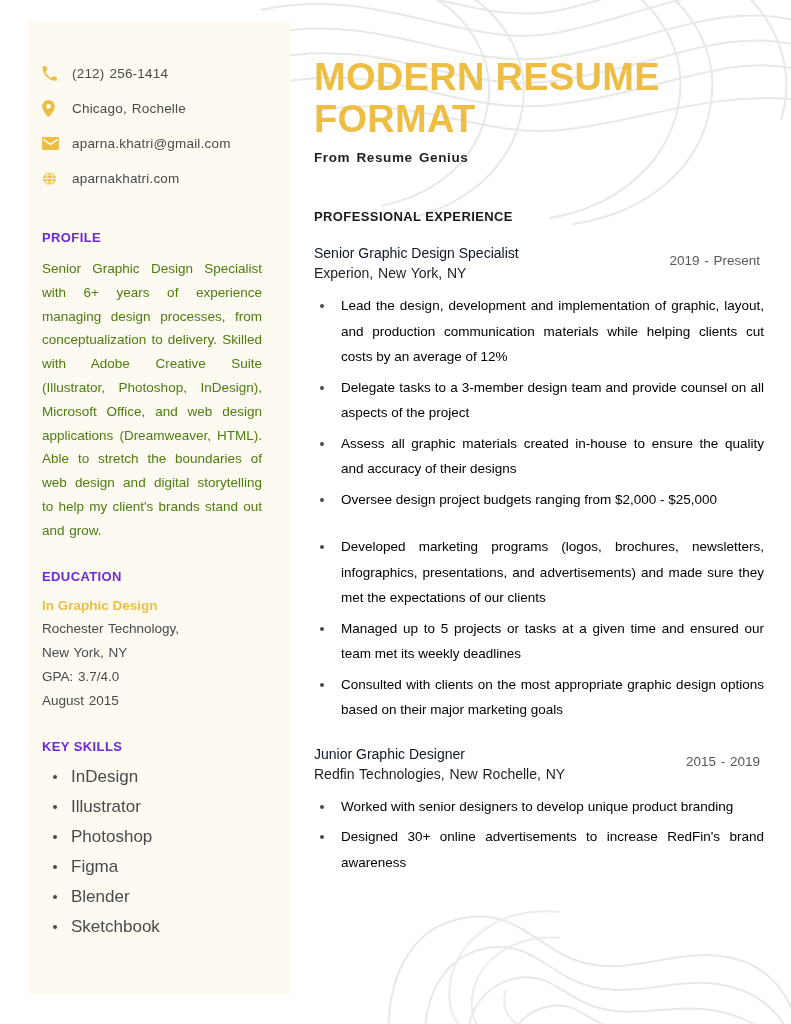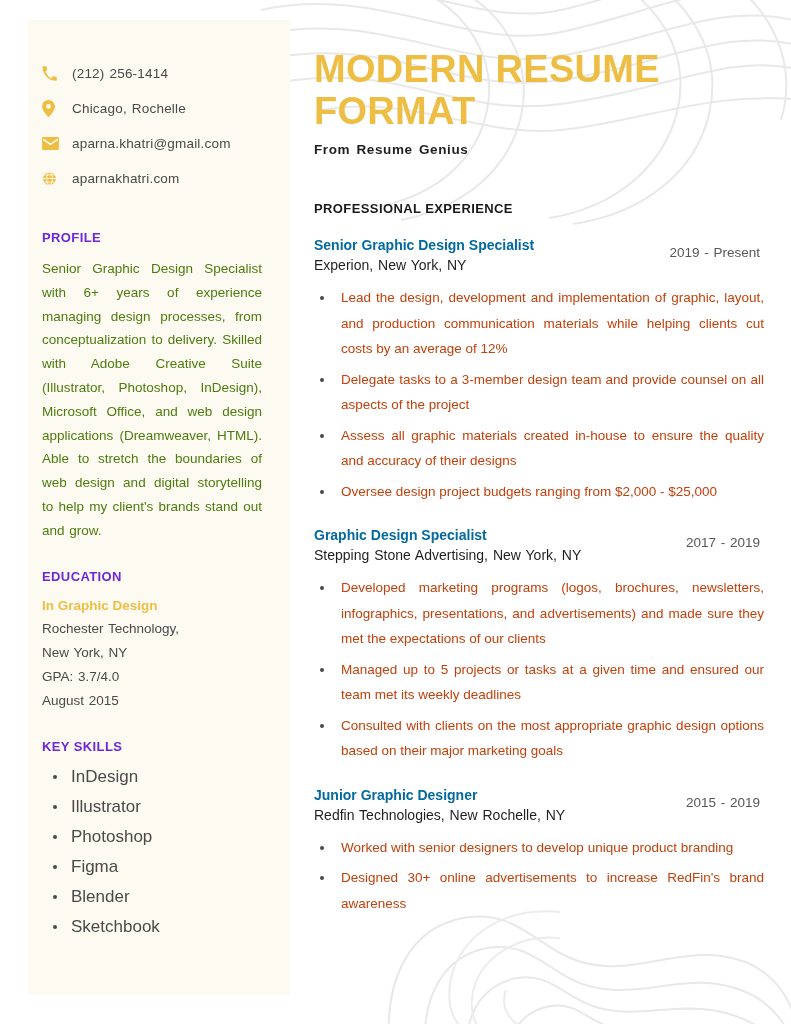--- a/index.html
+++ b/index.html
@@ -99,21 +99,21 @@
     position:absolute;
     left:11px; top:9px;
     width:4px; height:4px;
     border-radius:50%;
     background:#4a4a4a;
   }
 
   
   #main {
     position:absolute;
-    left:314px; top:0;
+    left:314px; top:8px;
     width:460px; height:804px;
     z-index:2;
   }
   #title {
     margin-top:48px;
     font-size:38px;
     font-weight:bold;
     line-height:42px;
     color:#edbe43;
     letter-spacing:.3px;
@@ -134,22 +134,22 @@
     margin-top:44px;
     margin-bottom:20px;
   }
   .job { margin-bottom:22px; }
   .job-headrow {
     position:relative;
     min-height:38px;
   }
   .job-title {
     font-size:14px;
-    font-weight:bold;
-    color:#0369a1;
+    font-weight:normal;
+    color:#0f172a;
     line-height:19px;
   }
   .job-company {
     font-size:14px;
     color:#1f1f1f;
     line-height:21px;
     word-spacing:1px;
   }
   .job-dates {
     position:absolute;
@@ -158,21 +158,21 @@
     font-size:13.5px;
     color:#575757;
     white-space:nowrap;
     word-spacing:1px;
   }
   .job ul { list-style:none; margin-top:9px; }
   .job li {
     position:relative;
     font-size:13.5px;
     line-height:25.5px;
-    color:#c2410c;
+    color:#000000;
     padding-left:27px;
     margin-bottom:5px;
     text-align:justify;
     padding-right:10px;
   }
   .job li::before {
     content:"";
     position:absolute;
     left:6px; top:11px;
     width:4px; height:4px;
@@ -299,25 +299,20 @@
       </div>
       <ul>
         <li>Lead the design, development and implementation of graphic, layout, and production communication materials while helping clients cut costs by an average of 12%</li>
         <li>Delegate tasks to a 3-member design team and provide counsel on all aspects of the project</li>
         <li>Assess all graphic materials created in-house to ensure the quality and accuracy of their designs</li>
         <li>Oversee design project budgets ranging from $2,000 - $25,000</li>
       </ul>
     </section>
 
     <section class="job">
-      <div class="job-headrow">
-        <div class="job-title">Graphic Design Specialist</div>
-        <div class="job-company">Stepping Stone Advertising,  New York,  NY</div>
-        <div class="job-dates">2017 - 2019</div>
-      </div>
       <ul>
         <li>Developed marketing programs (logos, brochures, newsletters, infographics, presentations, and advertisements) and made sure they met the expectations of our clients</li>
         <li>Managed up to 5 projects or tasks at a given time and ensured our team met its weekly deadlines</li>
         <li>Consulted with clients on the most appropriate graphic design options based on their major marketing goals</li>
       </ul>
     </section>
 
     <section class="job">
       <div class="job-headrow">
         <div class="job-title">Junior Graphic Designer</div>

